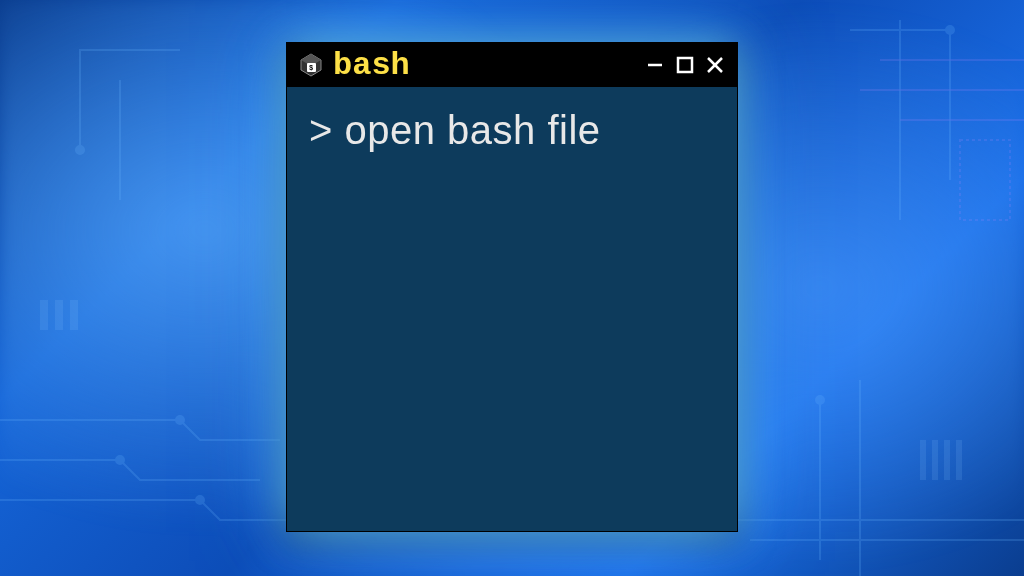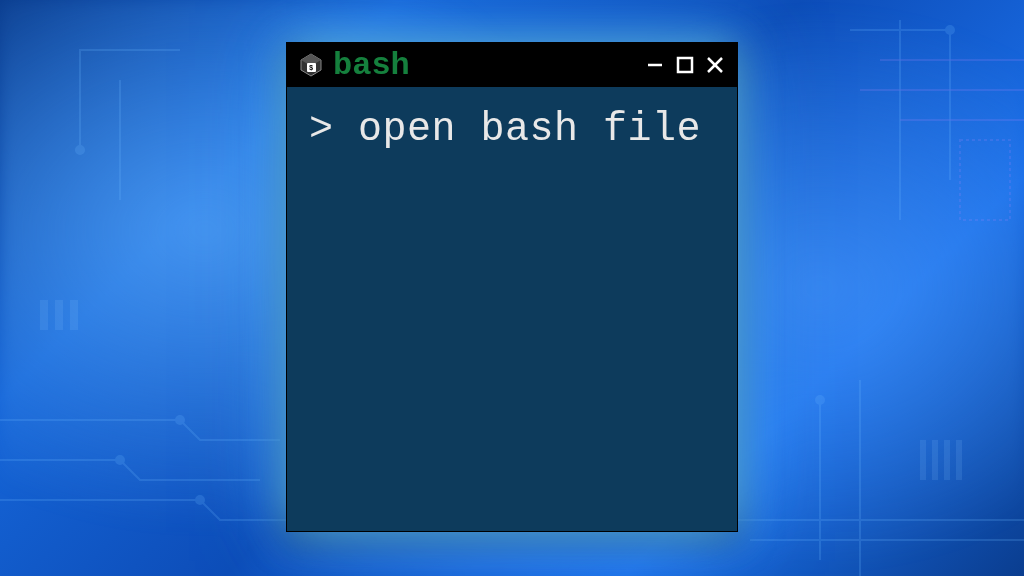--- a/index.html
+++ b/index.html
@@ -61,21 +61,21 @@
     
     .app-icon {
       width: 28px;
       height: 28px;
       display: flex;
       align-items: center;
       justify-content: center;
     }
     
     .title-text {
-      color: #15803d;
+      color: #fde047;
       font-size: 32px;
       font-weight: bold;
       font-family: 'Consolas', 'Courier New', monospace;
       flex: 1;
     }
     
     .window-controls {
       display: flex;
       gap: 6px;
       align-items: center;
@@ -93,21 +93,21 @@
       font-family: Arial, sans-serif;
     }
     
     .terminal-body {
       flex: 1;
       background: #0d3b5c;
       padding: 18px 22px;
       color: #e8e8e8;
       font-size: 40px;
       line-height: 1.25;
-      font-family: Liberation Mono, monospace;
+      font-family: Liberation Sans, sans-serif;
       letter-spacing: 0.5px;
     }
     
     .prompt-symbol {
       color: #e8e8e8;
     }
     
     .command-text {
       color: #e8e8e8;
     }

